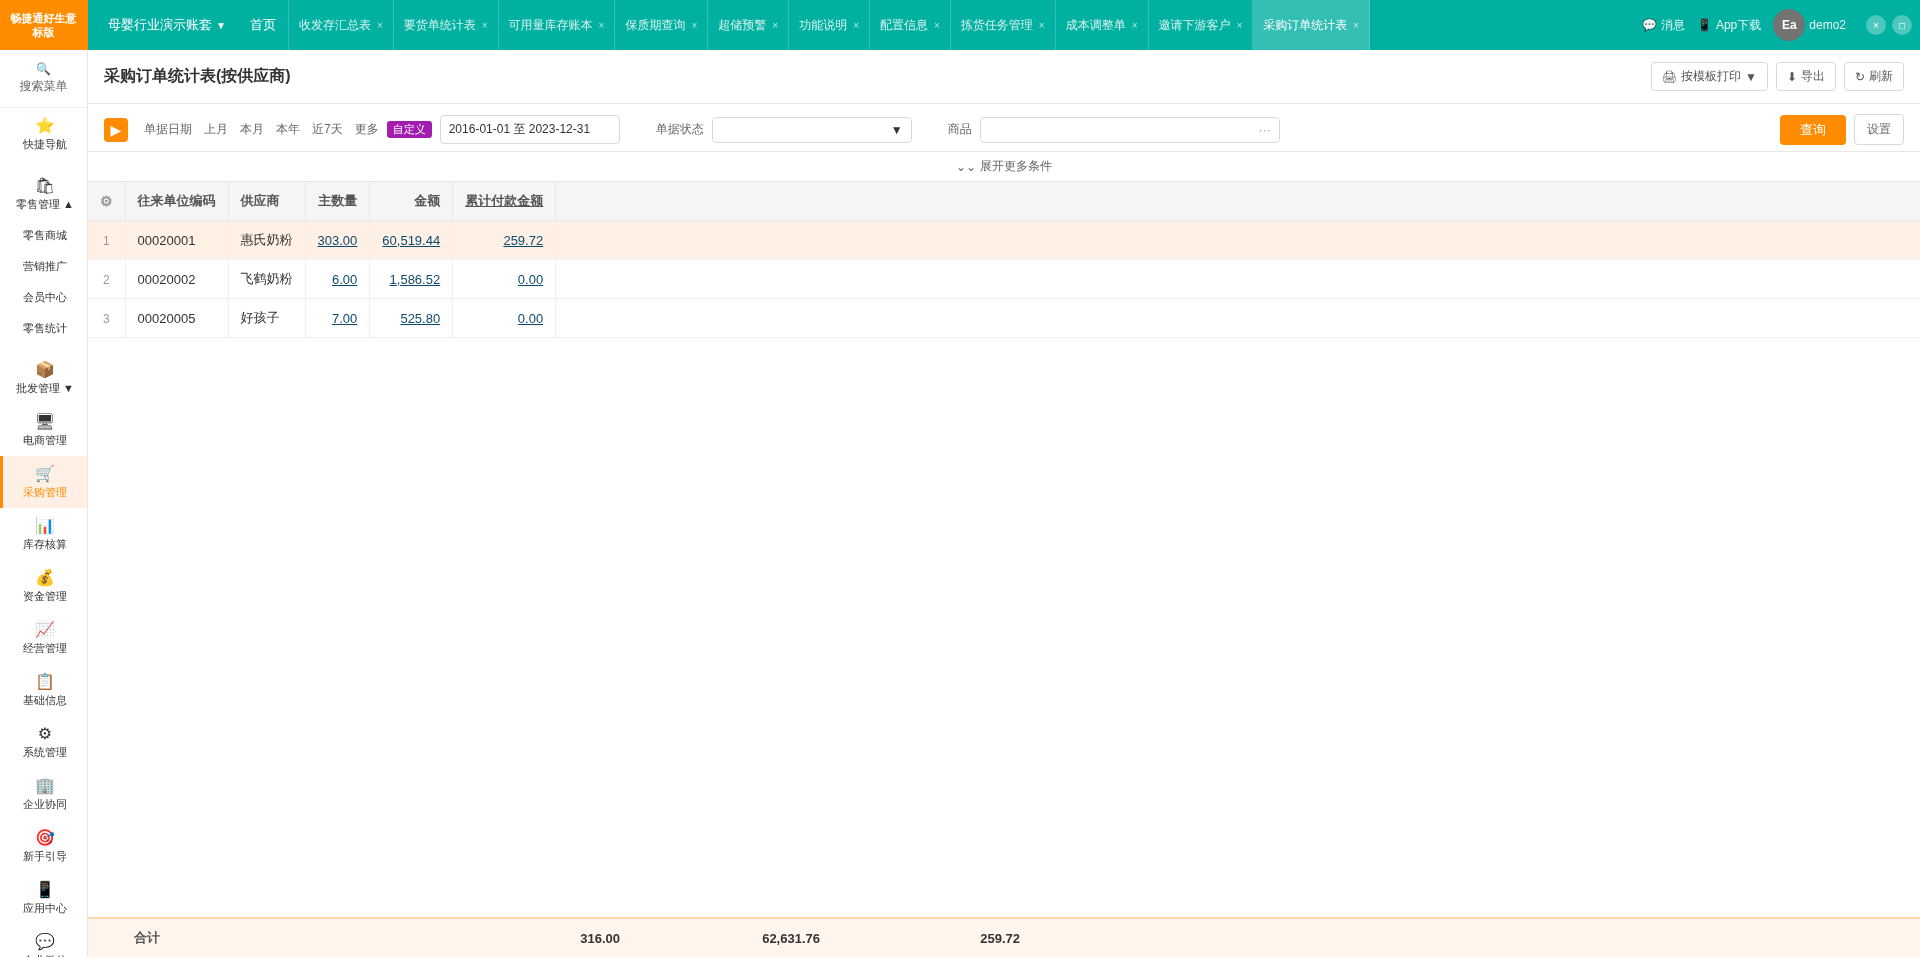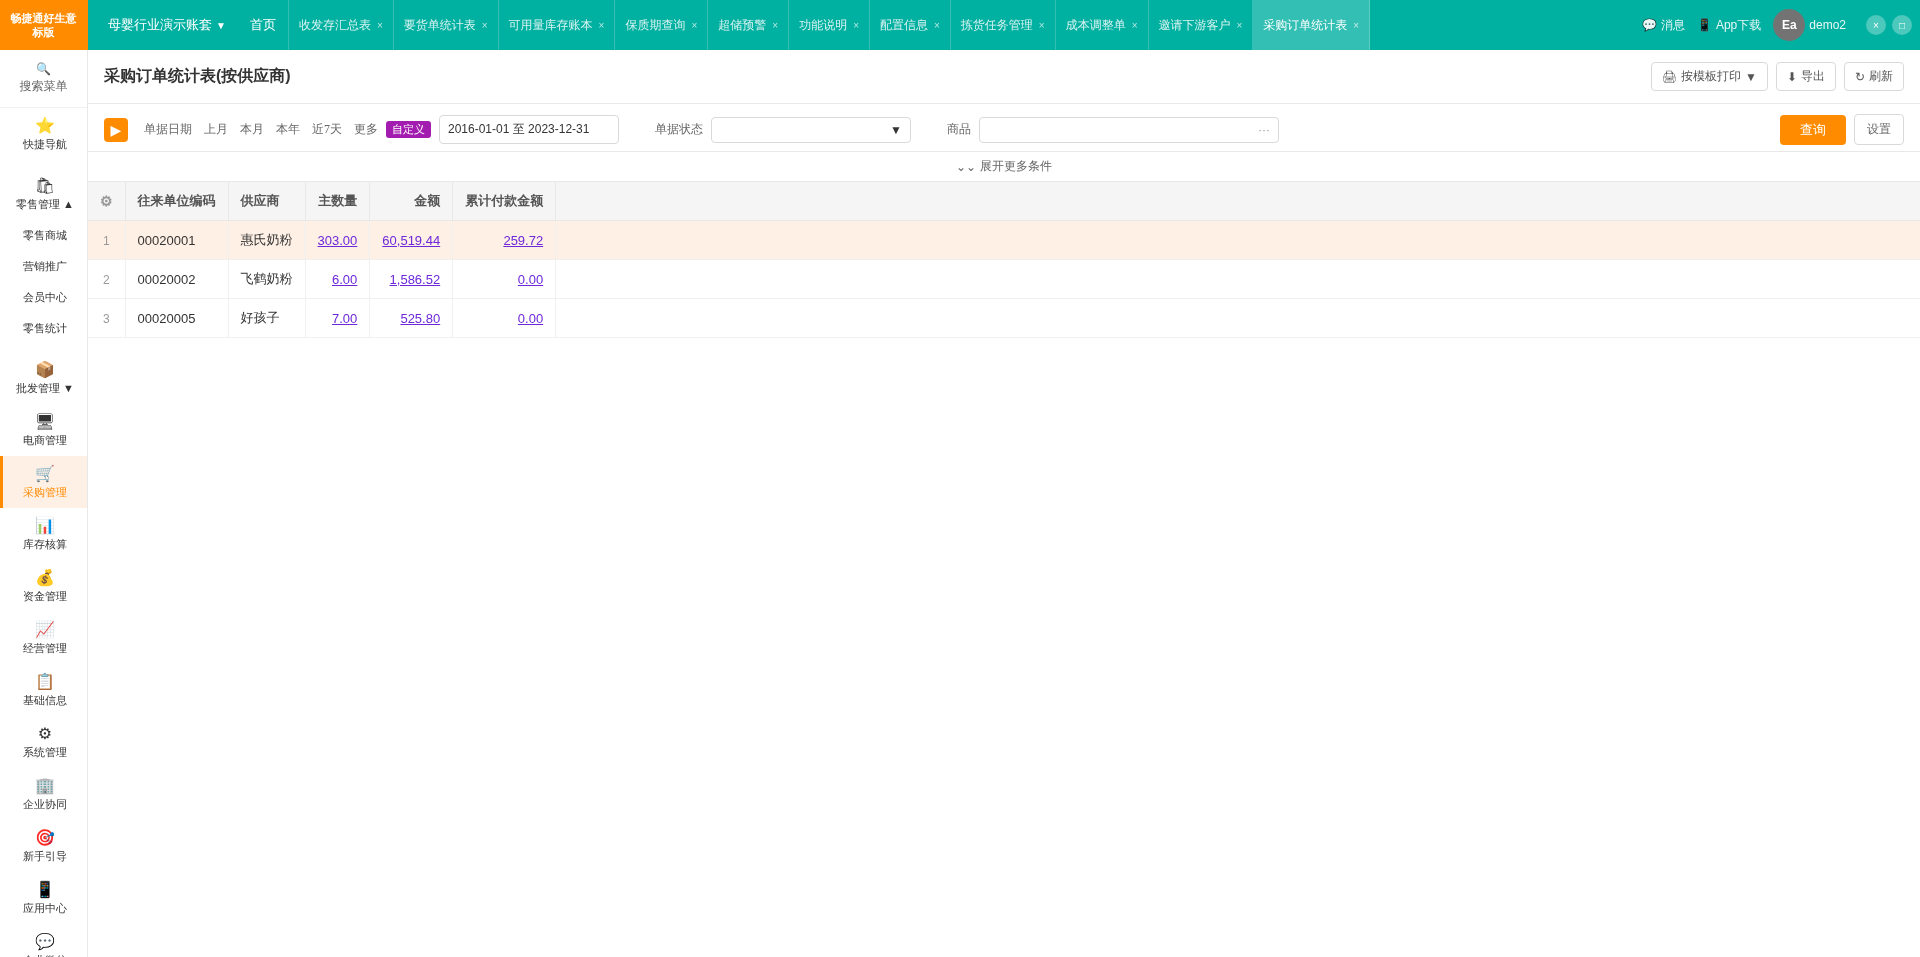--- a/index.html
+++ b/index.html
@@ -31,39 +31,39 @@
     .topbar-right { margin-left: auto; display: flex; align-items: center; gap: 12px; flex-shrink: 0; }
     .topbar-right-item { color: rgba(255,255,255,0.9); font-size: 12px; display: flex; align-items: center; gap: 4px; cursor: pointer; }
     .window-controls { display: flex; align-items: center; gap: 6px; margin-left: 8px; }
     .win-btn { width: 20px; height: 20px; border-radius: 50%; border: none; cursor: pointer; display: flex; align-items: center; justify-content: center; font-size: 10px; color: #fff; background: rgba(255,255,255,0.3); }
 
     
     .page-header { background: #fff; padding: 12px 16px 0; border-bottom: 1px solid #e8e8e8; display: flex; align-items: center; justify-content: space-between; flex-shrink: 0; }
     .page-title { font-size: 16px; font-weight: 600; color: #333; padding-bottom: 12px; }
     .page-actions { display: flex; align-items: center; gap: 8px; padding-bottom: 12px; }
     .filter-label { font-size: 12px; color: #666; white-space: nowrap; }
-    .date-shortcuts { display: flex; align-items: center; gap: 4px; font-family: Liberation Serif, serif; }
+    .date-shortcuts { display: flex; align-items: center; gap: 4px; }
     .date-shortcut { font-size: 12px; color: #666; cursor: pointer; padding: 2px 4px; }
     .custom-tag { background: #a21caf; color: #fff; font-size: 11px; padding: 1px 6px; border-radius: 3px; cursor: pointer; }
     .filter-dots { color: #999; cursor: pointer; }
     .btn-search { background: #ff8c00; color: #fff; border: none; border-radius: 4px; padding: 6px 20px; font-size: 13px; cursor: pointer; font-weight: 500; }
     .btn-settings { background: #fff; color: #666; border: 1px solid #d9d9d9; border-radius: 4px; padding: 6px 12px; font-size: 12px; cursor: pointer; }
 
     
     .table-container { background: #fff; margin: 0; flex: 1; display: flex; flex-direction: column; overflow: hidden; }
     .table-scroll { flex: 1; overflow: auto; }
     table { width: 100%; border-collapse: collapse; }
     thead tr { background: #f5f5f5; }
     thead th { padding: 10px 12px; font-size: 13px; color: #555; font-weight: 600; border-bottom: 1px solid #e8e8e8; border-right: 1px solid #e8e8e8; text-align: left; white-space: nowrap; }
     thead th:last-child { border-right: none; }
     tbody tr { border-bottom: 1px solid #f0f0f0; }
     tbody tr.selected { background: #fff0e6; }
     tbody td { padding: 10px 12px; font-size: 13px; color: #333; border-right: 1px solid #f0f0f0; white-space: nowrap; }
     tbody td:last-child { border-right: none; }
-    .td-link { color: #6d28d9; cursor: pointer; text-decoration: underline; }
+    .td-link { color: #0c4a6e; cursor: pointer; text-decoration: underline; }
     .td-center { text-align: center; }
     .td-right { text-align: right; }
     .col-settings { color: #999; cursor: pointer; font-size: 14px; }
     .row-num { color: #999; font-size: 12px; }
 
     
     .table-footer { background: #fff5ec; border-top: 2px solid #ffd8b0; padding: 10px 12px; display: flex; align-items: center; }
     .footer-label { font-size: 13px; color: #555; font-weight: 600; min-width: 320px; padding-left: 34px; }
     .footer-values { display: flex; gap: 0; }
     .footer-val { font-size: 13px; color: #333; font-weight: 600; }
@@ -316,21 +316,21 @@
       <table>
         <thead>
           <tr>
             <th style="width: 40px; text-align: center;">
               <span class="col-settings">⚙</span>
             </th>
             <th>往来单位编码</th>
             <th>供应商</th>
             <th style="text-align: right;">主数量</th>
             <th style="text-align: right;">金额</th>
-            <th style="text-align: center;">累计付款金额</th>
+            <th style="text-align: center; text-decoration: underline;">累计付款金额</th>
             <th style="width: 100%;"></th>
           </tr>
         </thead>
         <tbody>
           <tr class="selected">
             <td class="td-center"><span class="row-num">1</span></td>
             <td>00020001</td>
             <td>惠氏奶粉</td>
             <td class="td-right"><span class="td-link">303.00</span></td>
             <td class="td-right"><span class="td-link">60,519.44</span></td>
@@ -352,15 +352,23 @@
             <td>好孩子</td>
             <td class="td-right"><span class="td-link">7.00</span></td>
             <td class="td-right"><span class="td-link">525.80</span></td>
             <td class="td-right"><span class="td-link">0.00</span></td>
             <td></td>
           </tr>
         </tbody>
       </table>
     </div>
 
+    <div class="table-footer">
+      <span class="footer-label">合计</span>
+      <div class="footer-values">
+        <span class="footer-val" style="min-width: 200px; text-align: right;">316.00</span>
+        <span class="footer-val" style="min-width: 200px; text-align: right;">62,631.76</span>
+        <span class="footer-val" style="min-width: 200px; text-align: right;">259.72</span>
+      </div>
+    </div>
   </div>
 
 </div>
 
 </body></html>

